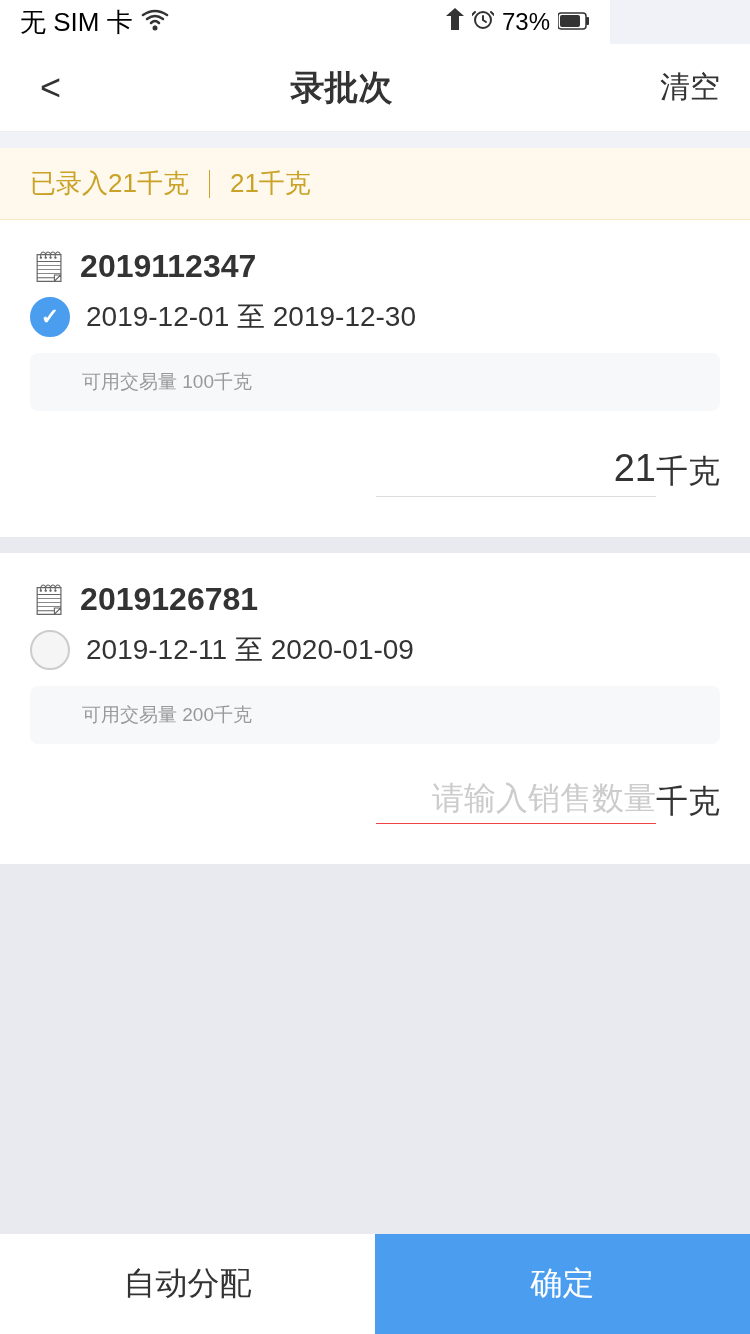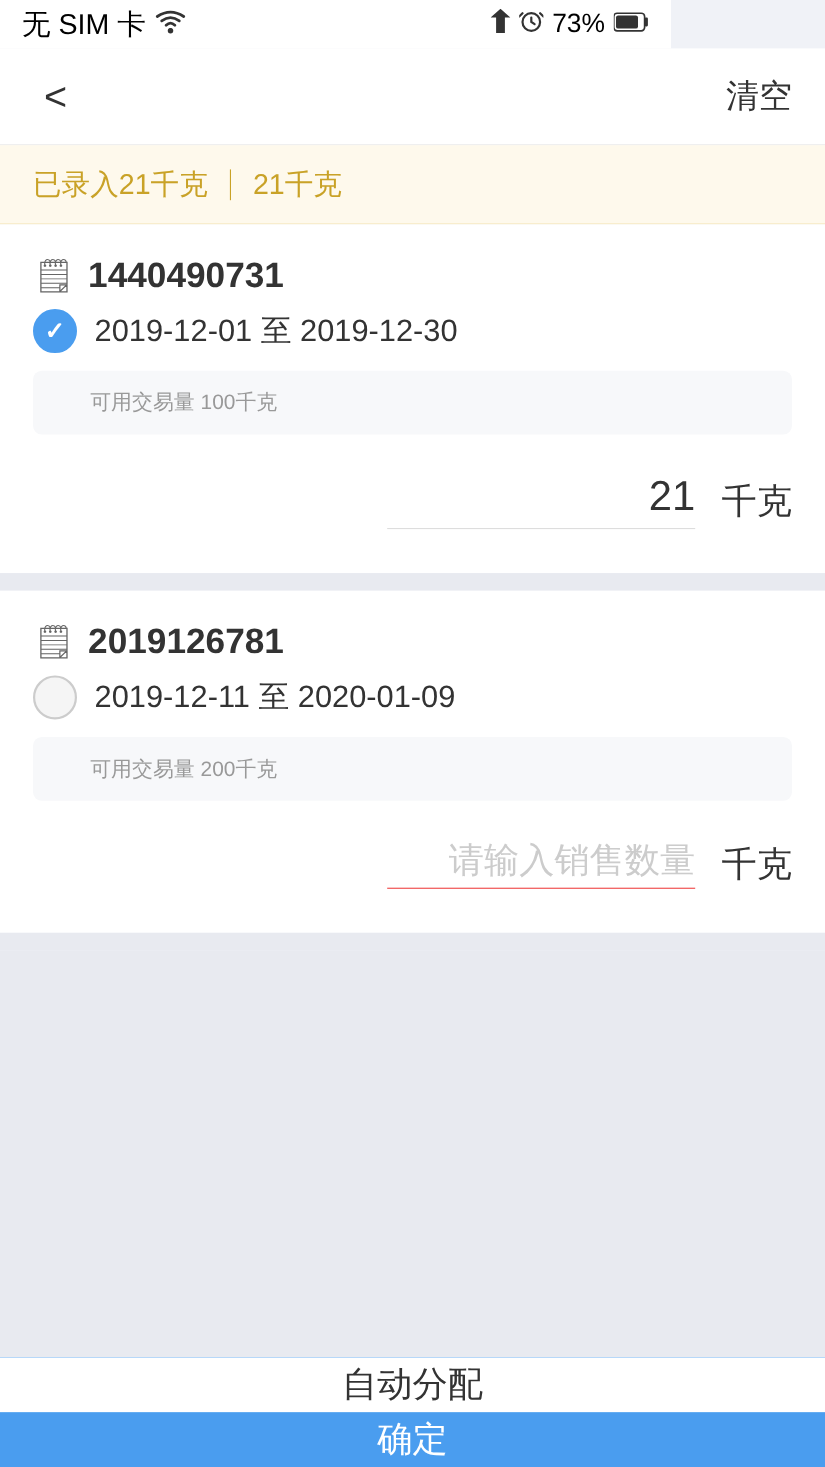--- a/index.html
+++ b/index.html
@@ -73,20 +73,21 @@
 
     
     .info-banner {
       width: 750px;
       background: #fef9ec;
       padding: 18px 30px;
       display: flex;
       align-items: center;
       gap: 20px;
       border-bottom: 1px solid #f5e9c0;
+      margin-top: 16px;
     }
     .info-label {
       font-size: 26px;
       color: #c9a227;
     }
     .info-divider {
       width: 1px;
       height: 28px;
       background: #c9a227;
     }
@@ -167,21 +168,20 @@
     }
 
     
     .bottom-bar {
       width: 750px;
       height: 100px;
       display: flex;
       position: fixed;
       bottom: 0;
       left: 0;
-      flex-direction: column;
     }
     .btn-auto {
       flex: 1;
       background: #fff;
       border: none;
       font-size: 32px;
       color: #333;
       cursor: pointer;
       display: flex;
       align-items: center;
@@ -206,21 +206,21 @@
     .qty-wrapper {
       background: #fff;
       padding: 20px 30px;
       display: flex;
       flex-direction: column;
       align-items: flex-end;
     }
     .qty-input-line {
       display: flex;
       align-items: center;
-      gap: 24px;
+      gap: 0;
     }
     .underline-input {
       width: 280px;
       border: none;
       border-bottom: 1px solid #ef4444;
       outline: none;
       font-size: 32px;
       color: #ccc;
       text-align: right;
       background: transparent;
@@ -267,34 +267,35 @@
         <rect x="0" y="1" width="28" height="16" rx="3" stroke="#333" stroke-width="1.5"></rect>
         <rect x="28" y="5" width="3" height="8" rx="1" fill="#333"></rect>
         <rect x="2" y="3" width="20" height="12" rx="2" fill="#333"></rect>
       </svg>
     </span>
   </div>
 </div>
 
 <div class="nav-bar">
   <span class="nav-back">&lt;</span>
+  <span class="nav-title">录批次</span>
   <span class="nav-clear">清空</span>
 </div>
 
 <div class="info-banner">
   <span class="info-label">已录入21千克</span>
   <div class="info-divider"></div>
   <span class="info-value">21千克</span>
 </div>
 
 <div class="batch-section">
   <div style="padding: 28px 30px 16px 30px;">
     <div class="batch-header">
       <span class="batch-icon">🗒</span>
-      <span class="batch-id">1440490731</span>
+      <span class="batch-id">2019112347</span>
     </div>
     <div class="batch-row">
       <div class="radio-circle checked"></div>
       <span class="batch-date">2019-12-01 至 2019-12-30</span>
     </div>
     <div class="available-row">
       <span class="available-text">可用交易量 100千克</span>
     </div>
   </div>
 

